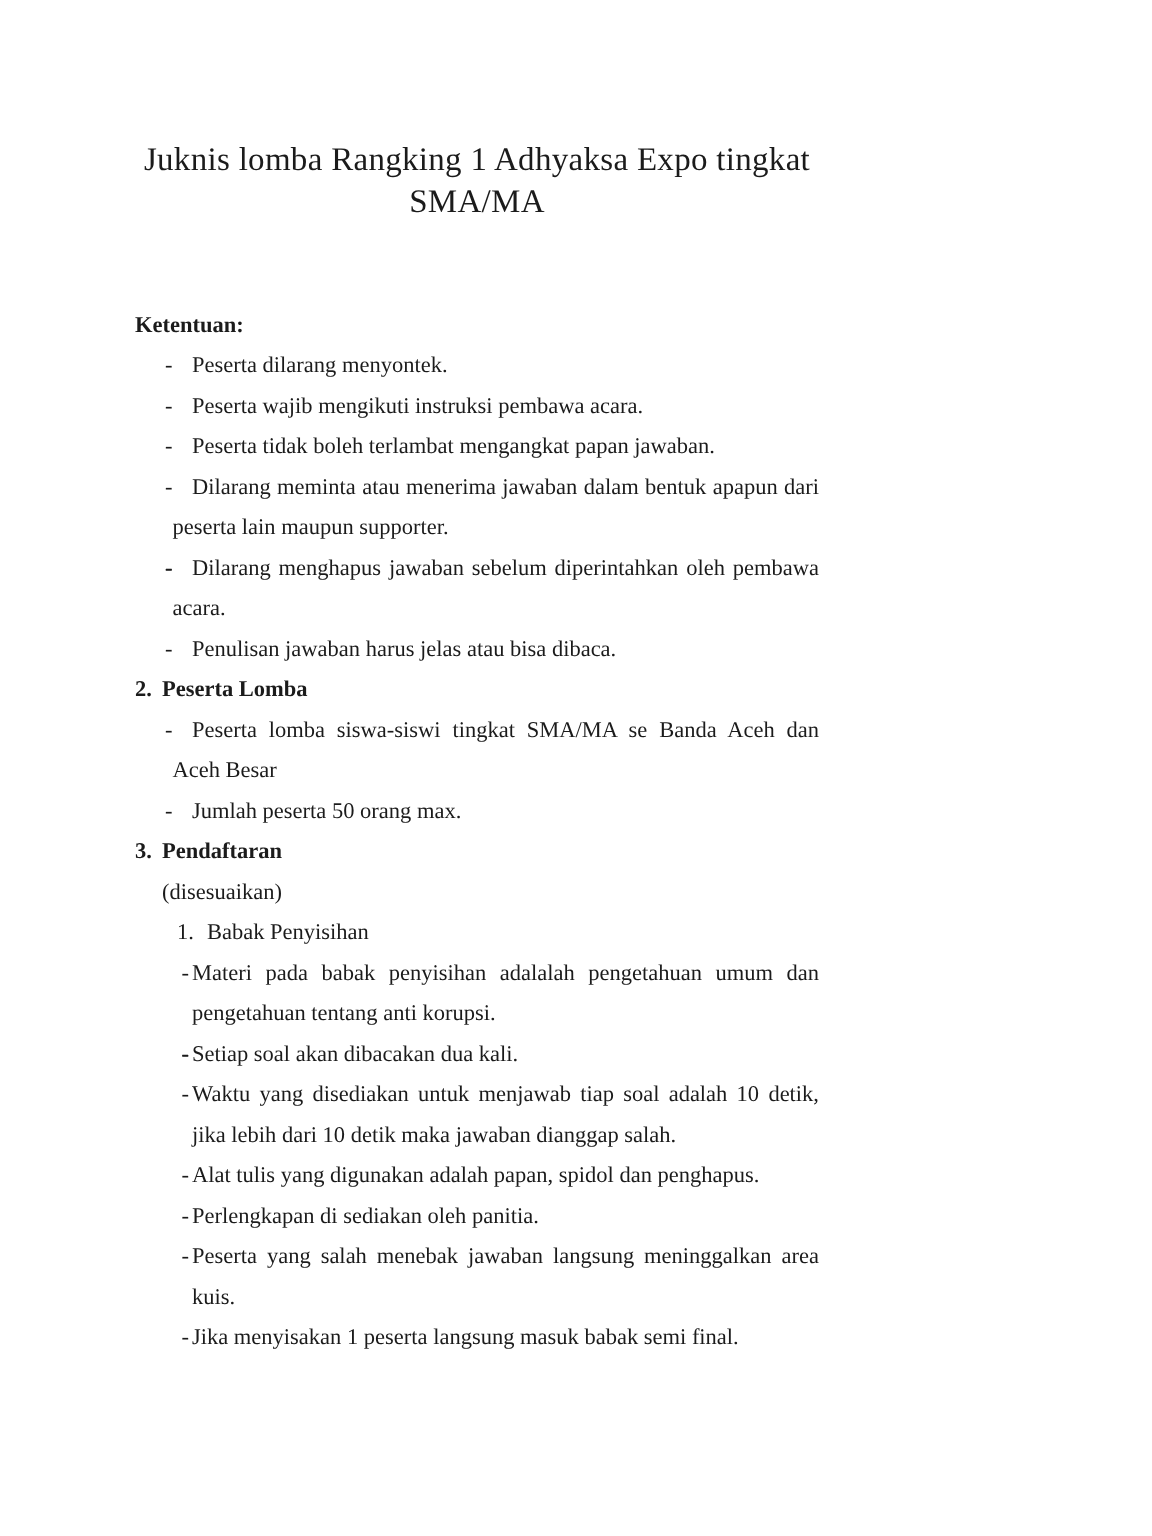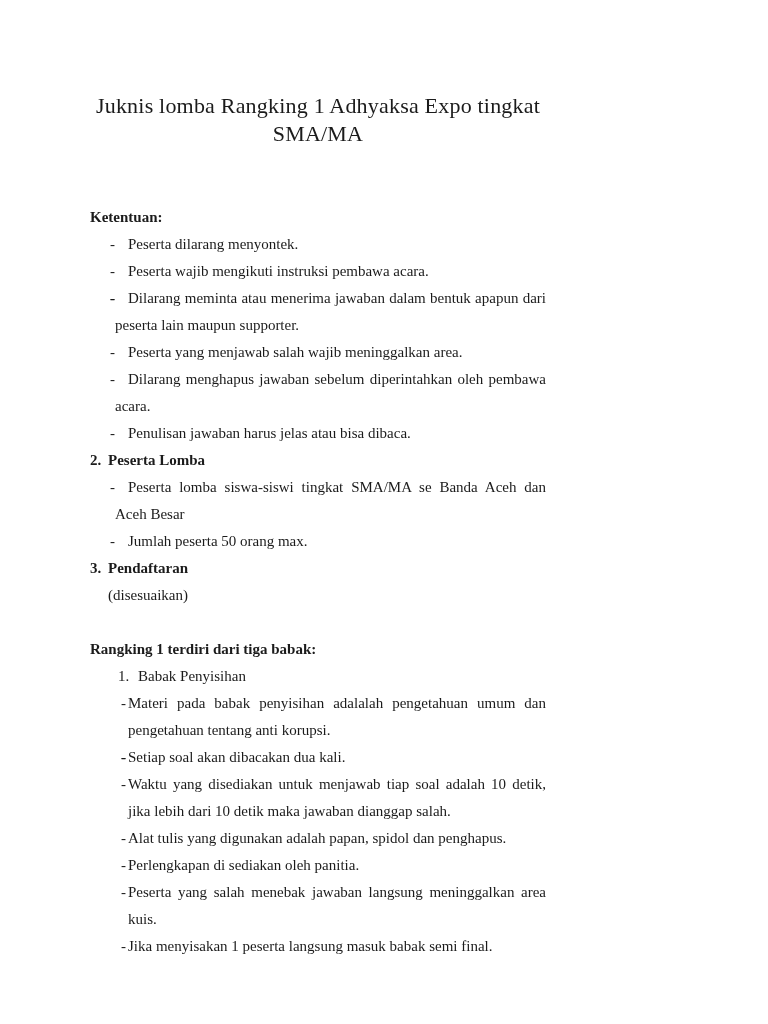--- a/index.html
+++ b/index.html
@@ -34,35 +34,34 @@
 <div class="page">
   <h1 class="doc-title">Juknis lomba Rangking 1 Adhyaksa Expo tingkat SMA/MA</h1>
 
   <div class="content">
 
     <div class="heading">Ketentuan:</div>
 
 
     <div class="b1"><span class="dash">-</span><span>Peserta dilarang menyontek.</span></div>
     <div class="b1"><span class="dash">-</span><span>Peserta wajib mengikuti instruksi pembawa acara.</span></div>
+    <div class="b1"><span class="dash">-</span><span>Peserta tidak boleh terlambat mengangkat papan jawaban.</span></div>
+    <div class="b1"><span class="dash">-</span><span>Dilarang meminta atau menerima jawaban dalam bentuk apapun dari peserta lain maupun supporter.</span></div>
     <div class="b1"><span class="dash">-</span></div>
-    <div class="b1"><span class="dash">-</span><span>Dilarang meminta atau menerima jawaban dalam bentuk apapun dari peserta lain maupun supporter.</span></div>
-    <div class="b1"><span class="dash">-</span><span>Peserta yang menjawab salah wajib meninggalkan area.</span></div>
     <div class="b1"><span class="dash">-</span><span>Dilarang menghapus jawaban sebelum diperintahkan oleh pembawa acara.</span></div>
     <div class="b1"><span class="dash">-</span><span>Penulisan jawaban harus jelas atau bisa dibaca.</span></div>
 
     <div class="sec"><span class="num">2.</span><span>Peserta Lomba</span></div>
 
     <div class="b1"><span class="dash">-</span><span>Peserta lomba siswa-siswi tingkat SMA/MA se Banda Aceh dan Aceh Besar</span></div>
     <div class="b1"><span class="dash">-</span><span>Jumlah peserta 50 orang max.</span></div>
 
     <div class="sec"><span class="num">3.</span><span>Pendaftaran</span></div>
     <div class="note">(disesuaikan)</div>
 
-    <div class="rounds-heading">Rangking 1 terdiri dari tiga babak:</div>
 
     <div class="round"><span class="rnum">1.</span><span>Babak Penyisihan</span></div>
 
     <div class="b2"><span class="dash2">-</span><span>Materi pada babak penyisihan adalalah pengetahuan umum dan pengetahuan tentang anti korupsi.</span></div>
     <div class="b2"><span class="dash2">-</span></div>
     <div class="b2"><span class="dash2">-</span><span>Setiap soal akan dibacakan dua kali.</span></div>
     <div class="b2"><span class="dash2">-</span><span>Waktu yang disediakan untuk menjawab tiap soal adalah 10 detik, jika lebih dari 10 detik maka jawaban dianggap salah.</span></div>
     <div class="b2"><span class="dash2">-</span><span>Alat tulis yang digunakan adalah papan, spidol dan penghapus.</span></div>
     <div class="b2"><span class="dash2">-</span><span>Perlengkapan di sediakan oleh panitia.</span></div>
     <div class="b2"><span class="dash2">-</span><span>Peserta yang salah menebak jawaban langsung meninggalkan area kuis.</span></div>

